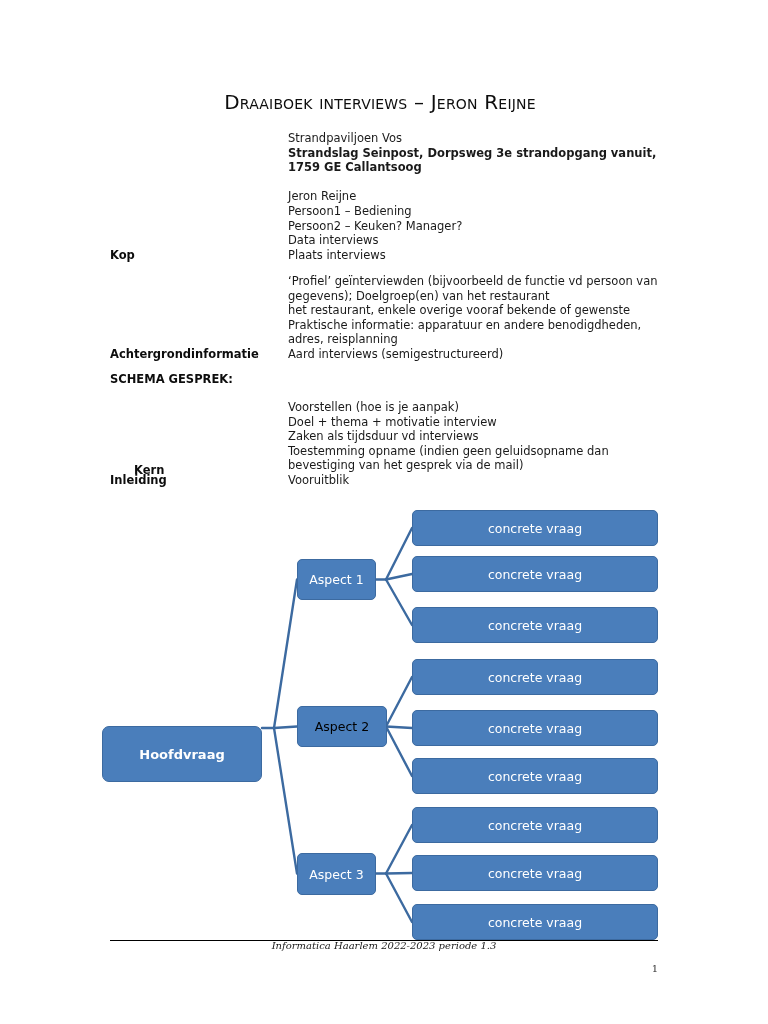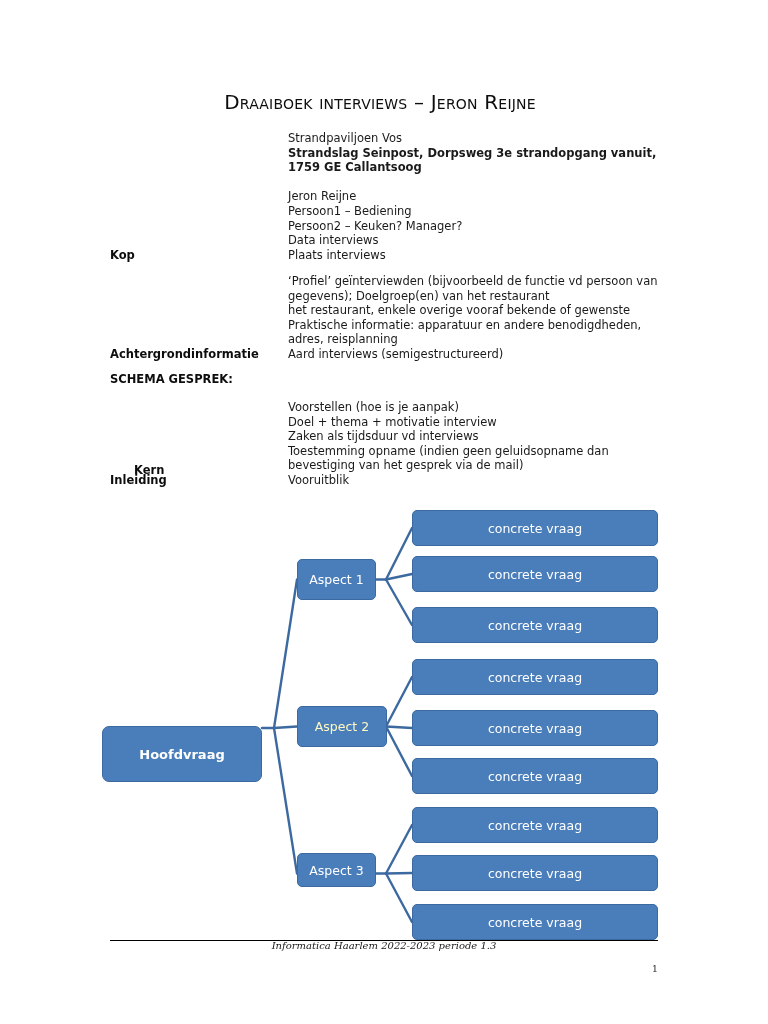--- a/index.html
+++ b/index.html
@@ -193,24 +193,24 @@
       </svg>
   </div>
 
   <div id="nodes">
       <div class="node node-root" style="left: 102px; top: 700px; width: 160px; height: 56px; background: rgb(74, 126, 187); border-color: rgb(60, 106, 160); color: rgb(255, 255, 255); margin-top: 26px;">
         <span>Hoofdvraag</span>
       </div>
       <div class="node node-aspect" style="left: 297px; top: 559px; width: 79px; height: 41px; background: rgb(74, 126, 187); border-color: rgb(60, 106, 160); color: rgb(255, 255, 255);">
         <span>Aspect 1</span>
       </div>
-      <div class="node node-aspect" style="left: 297px; top: 706px; width: 90px; height: 41px; background: rgb(74, 126, 187); border-color: rgb(60, 106, 160); color: #fef9c3;">
+      <div class="node node-aspect" style="left: 297px; top: 706px; width: 90px; height: 41px; background: rgb(74, 126, 187); border-color: rgb(60, 106, 160); color: #000000;">
         <span>Aspect 2</span>
       </div>
-      <div class="node node-aspect" style="left: 297px; top: 853px; width: 79px; height: 34px; background: rgb(74, 126, 187); border-color: rgb(60, 106, 160); color: rgb(255, 255, 255);">
+      <div class="node node-aspect" style="left: 297px; top: 853px; width: 79px; height: 42px; background: rgb(74, 126, 187); border-color: rgb(60, 106, 160); color: rgb(255, 255, 255);">
         <span>Aspect 3</span>
       </div>
       <div class="node node-leaf" style="left: 412px; top: 510px; width: 246px; height: 36px; background: rgb(74, 126, 187); border-color: rgb(60, 106, 160); color: rgb(255, 255, 255);">
         <span>concrete vraag</span>
       </div>
       <div class="node node-leaf" style="left: 412px; top: 556px; width: 246px; height: 36px; background: rgb(74, 126, 187); border-color: rgb(60, 106, 160); color: rgb(255, 255, 255);">
         <span>concrete vraag</span>
       </div>
       <div class="node node-leaf" style="left: 412px; top: 607px; width: 246px; height: 36px; background: rgb(74, 126, 187); border-color: rgb(60, 106, 160); color: rgb(255, 255, 255);">
         <span>concrete vraag</span>

